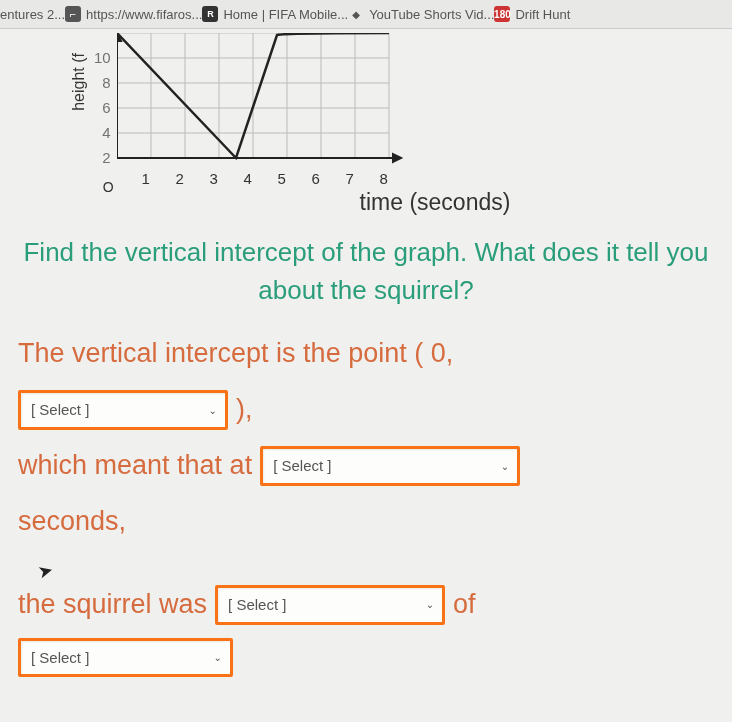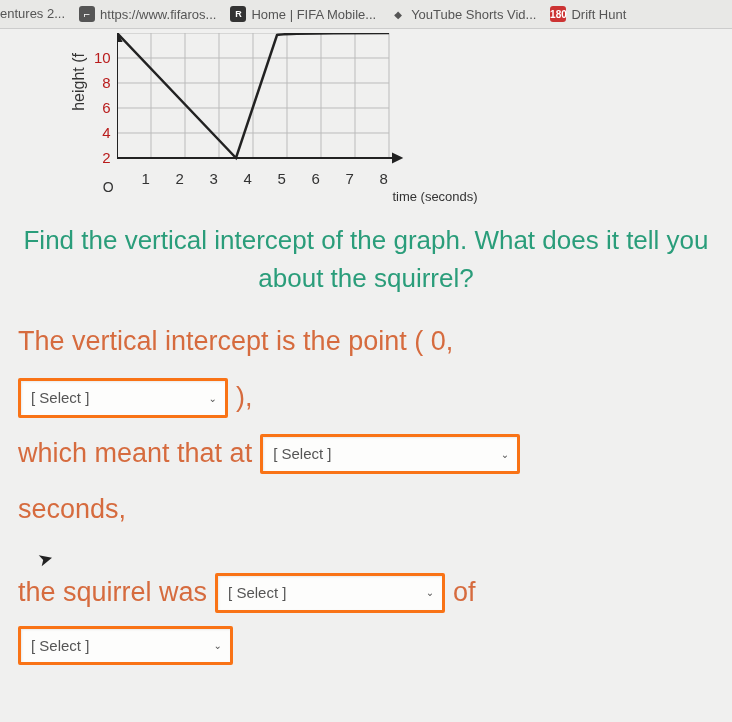--- a/index.html
+++ b/index.html
@@ -5,22 +5,21 @@
     * { box-sizing: border-box; margin: 0; padding: 0; }
     body {
       font-family: -apple-system, BlinkMacSystemFont, 'Segoe UI', Arial, sans-serif;
       background: #f0f0ef;
       width: 732px;
       height: 722px;
       overflow: hidden;
     }
     .bookmarks-bar {
       display: flex;
-      align-items: flex-start;
-      gap: 14px;
+      align-items: center;
       padding: 6px 0;
       font-size: 13px;
       color: #555;
       background: #e8e8e6;
       border-bottom: 1px solid #ccc;
     }
     .bookmark-item {
       display: flex;
       align-items: center;
       gap: 5px;
@@ -56,21 +55,21 @@
       transform: rotate(180deg);
       font-size: 16px;
       color: #333;
       align-self: flex-start;
       margin-top: 20px;
     }
     .y-ticks {
       display: flex;
       flex-direction: column;
       font-size: 15px;
-      color: #b91c1c;
+      color: #737373;
       align-items: flex-end;
       margin-top: -6px;
     }
     .y-ticks span { height: 25px; line-height: 25px; }
     .graph-box {
       position: relative;
     }
     .graph-svg {
       display: block;
     }
@@ -82,21 +81,21 @@
     }
     .x-ticks span { width: 34px; text-align: center; }
     .origin-label {
       position: absolute;
       left: -14px;
       bottom: -8px;
       font-size: 14px;
       color: #333;
     }
     .x-axis-label {
-      font-size: 13px;
+      font-size: 23px;
       color: #333;
       text-align: center;
       margin-top: 2px;
       margin-left: 138px;
     }
     
     .question-text {
       color: #2a9d7a;
       font-size: 26px;
       margin: 18px 6px 8px 6px;

